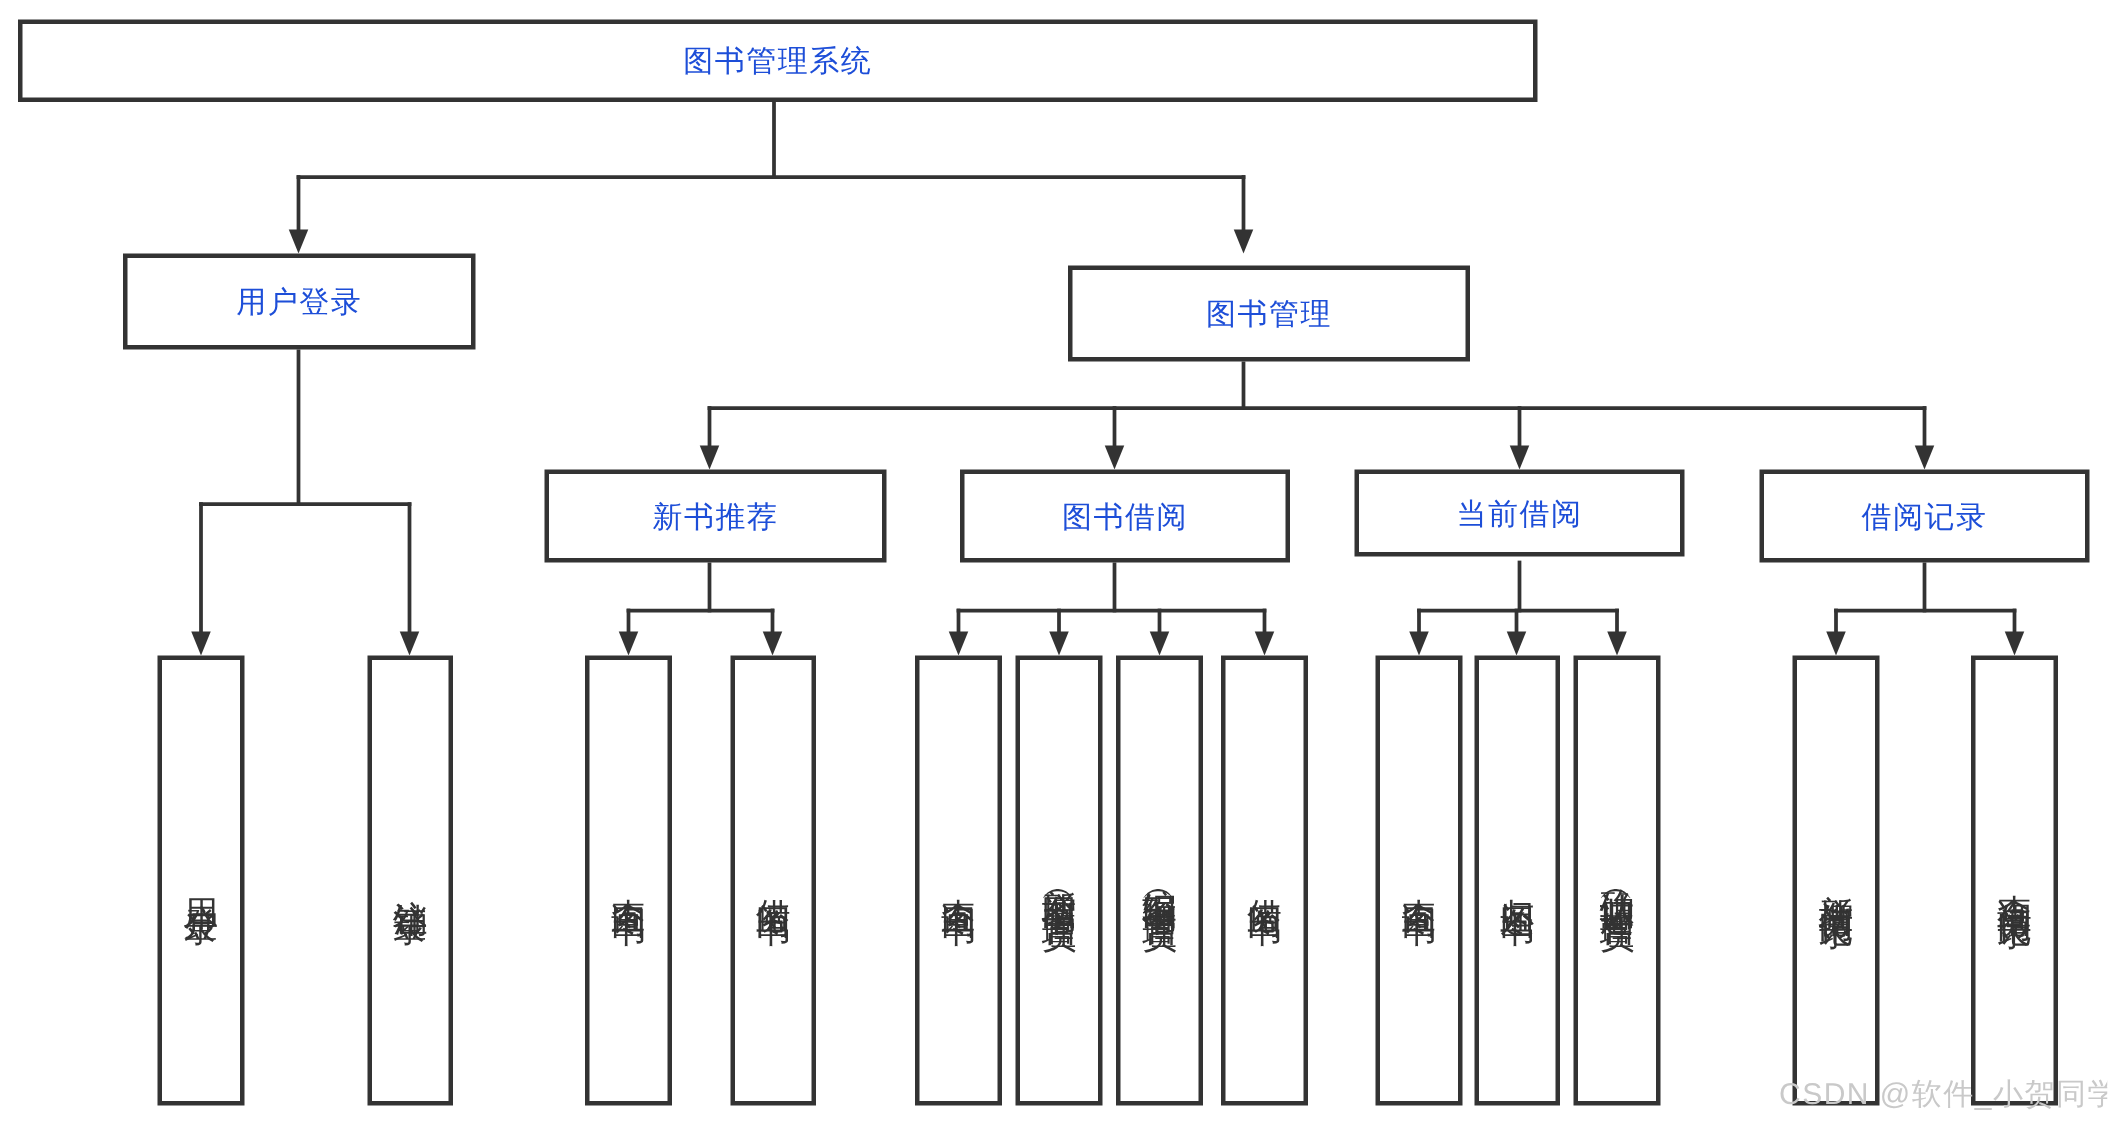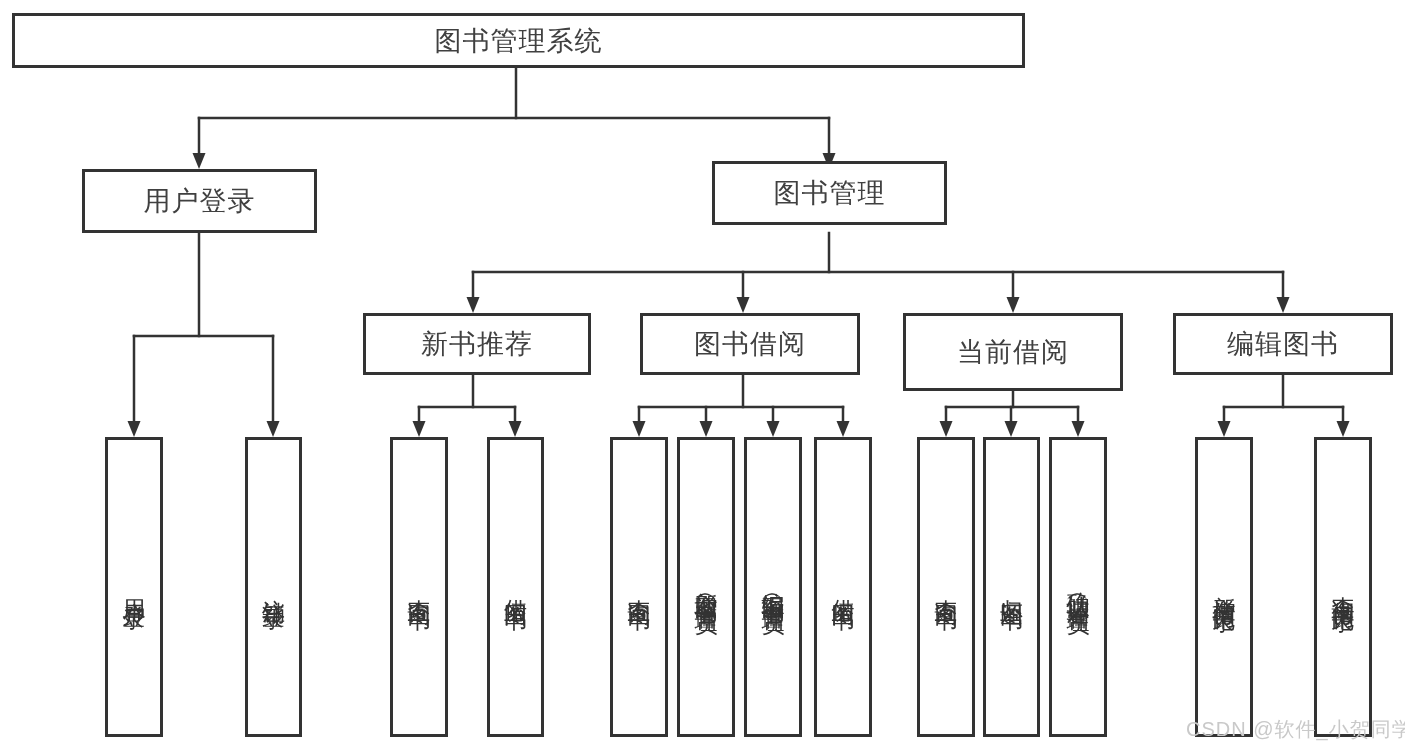--- a/index.html
+++ b/index.html
@@ -19,22 +19,22 @@
   }
   .node{
     position:absolute;
     background:#ffffff;
     border:3px solid #333333;
     box-sizing:border-box;
     display:flex;align-items:center;justify-content:center;
     z-index:2;
   }
   .hlabel{
-    font-size:27px;
-    color:#404040;
+    font-size:20px;
+    color:#1d4ed8;
     white-space:nowrap;
     letter-spacing:1px;
   }
   .vbox{top:437px;height:300px;}
   .vlabel{
     writing-mode:vertical-rl;
     font-size:23px;
     letter-spacing:3px;
     line-height:1;
     color:#333333;
@@ -120,35 +120,35 @@
     </g>
   </svg>
 
   <div class="node" style="left:12px;top:13px;width:1013px;height:55px;">
     <span class="hlabel">图书管理系统</span>
   </div>
 
   <div class="node" style="left:82px;top:169px;width:235px;height:64px;">
     <span class="hlabel">用户登录</span>
   </div>
-  <div class="node" style="left:712px;top:161px;width:235px;height:64px;">
+  <div class="node" style="left:712px;top:177px;width:268px;height:64px;">
     <span class="hlabel">图书管理</span>
   </div>
 
   <div class="node" style="left:363px;top:313px;width:228px;height:62px;">
     <span class="hlabel">新书推荐</span>
   </div>
   <div class="node" style="left:640px;top:313px;width:220px;height:62px;">
     <span class="hlabel">图书借阅</span>
   </div>
-  <div class="node" style="left:903px;top:313px;width:220px;height:78px;">
+  <div class="node" style="left:903px;top:313px;width:220px;height:58px;">
     <span class="hlabel">当前借阅</span>
   </div>
   <div class="node" style="left:1173px;top:313px;width:220px;height:62px;">
-    <span class="hlabel">编辑图书</span>
+    <span class="hlabel">借阅记录</span>
   </div>
 
   <div class="node vbox" style="left:105px;width:58px;">
     <span class="vlabel">用户登录</span>
   </div>
   <div class="node vbox" style="left:245px;width:57px;">
     <span class="vlabel">注销登录</span>
   </div>
 
   <div class="node vbox" style="left:390px;width:58px;">

